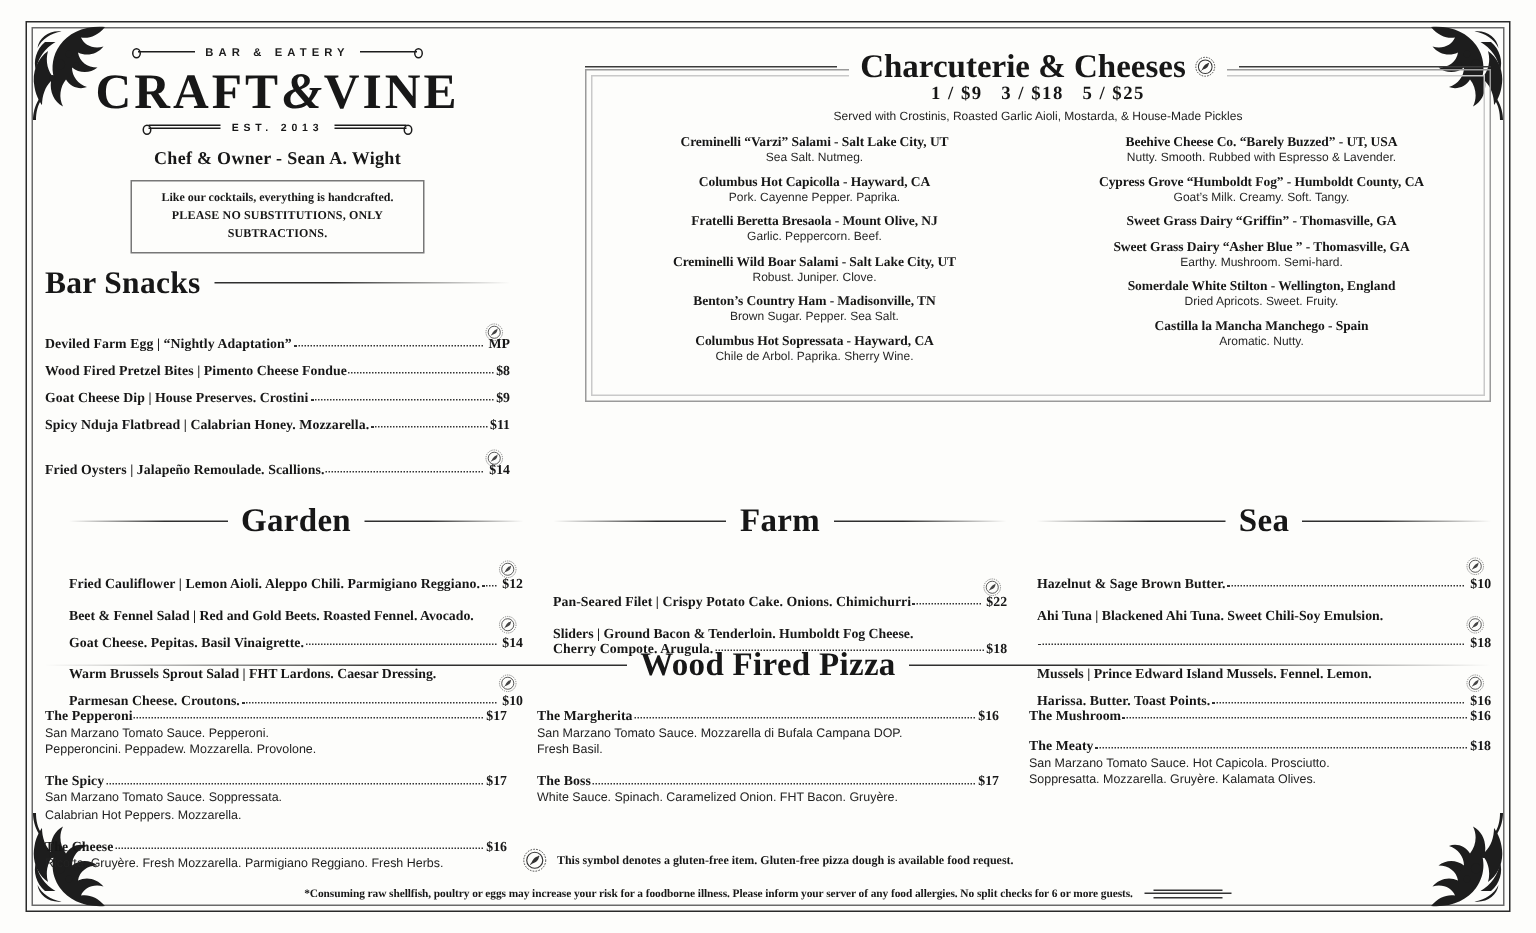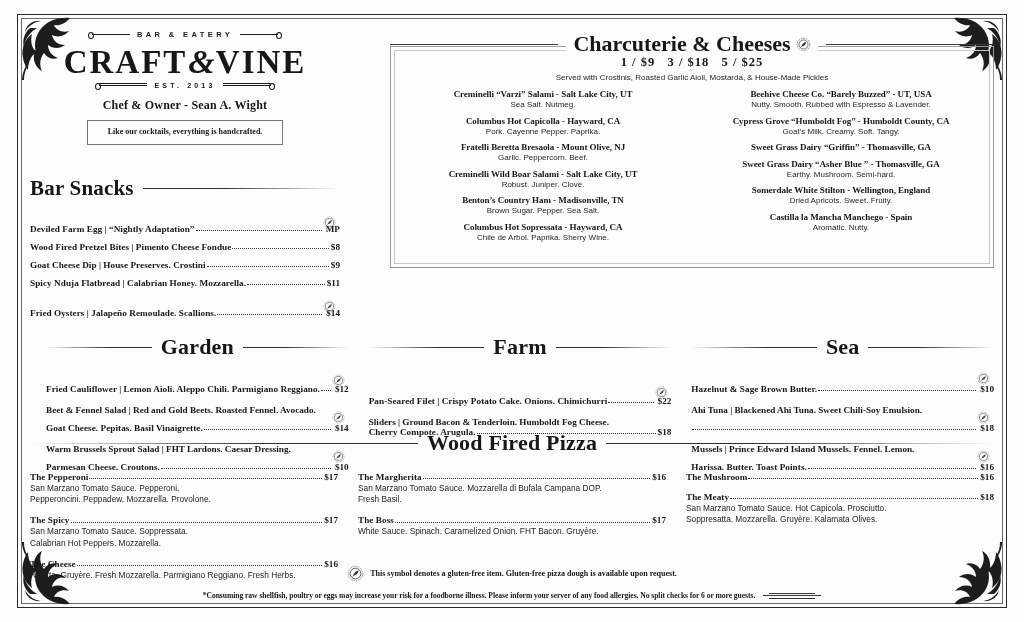--- a/index.html
+++ b/index.html
@@ -247,20 +247,21 @@
         <span>CRAFT</span><span class="amp">&amp;</span><span>VINE</span>
       </div>
       <div class="est">
         <span class="rule l"></span>
         <span>EST. 2013</span>
         <span class="rule r"></span>
       </div>
       <div class="chef">Chef &amp; Owner - Sean A. Wight</div>
       <div class="tagbox">
         <div class="l1">Like our cocktails, everything is handcrafted.</div>
+        <div class="l2">PLEASE NO SUBSTITUTIONS, ONLY SUBTRACTIONS.</div>
       </div>
     </div>
 
     <div style="position:absolute;left:0;top:150px;width:310px;">
       <div class="sec-head left">
         <h2>Bar Snacks</h2>
         <span class="ln r"></span>
       </div>
       <div style="margin-top:15px;" id="bar-snacks-list">
           <div class="item">
@@ -596,21 +597,21 @@
     <div class="footer">
       <div class="gf-note">
         <span class="badge">
           <svg viewBox="0 0 20 20">
             <circle cx="10" cy="10" r="8.6" fill="none" stroke="#333" stroke-width="0.7" stroke-dasharray="1.3 1"></circle>
             <circle cx="10" cy="10" r="6.3" fill="none" stroke="#333" stroke-width="0.9"></circle>
             <path d="M7.2 12.7 C8.6 8.7 10.9 7 13.2 6.9 C13.3 9.5 11.7 12 7.2 12.7 Z" fill="#333"></path>
             <path d="M6.5 13.4 L13.5 6.5" stroke="#333" stroke-width="0.8" fill="none"></path>
           </svg>
         </span>
-        <span>This symbol denotes a gluten-free item. Gluten-free pizza dough is available upon request.</span>
+        <span>This symbol denotes a gluten-free item. Gluten-free pizza dough is available food request.</span>
       </div>
       <div class="disclaim">
         <span>*Consuming raw shellfish, poultry or eggs may increase your risk for a foodborne illness. Please inform your server of any food allergies. No split checks for 6 or more guests.</span>
         <span class="ln"></span>
       </div>
     </div>
 
   </div>
 </div>
 

